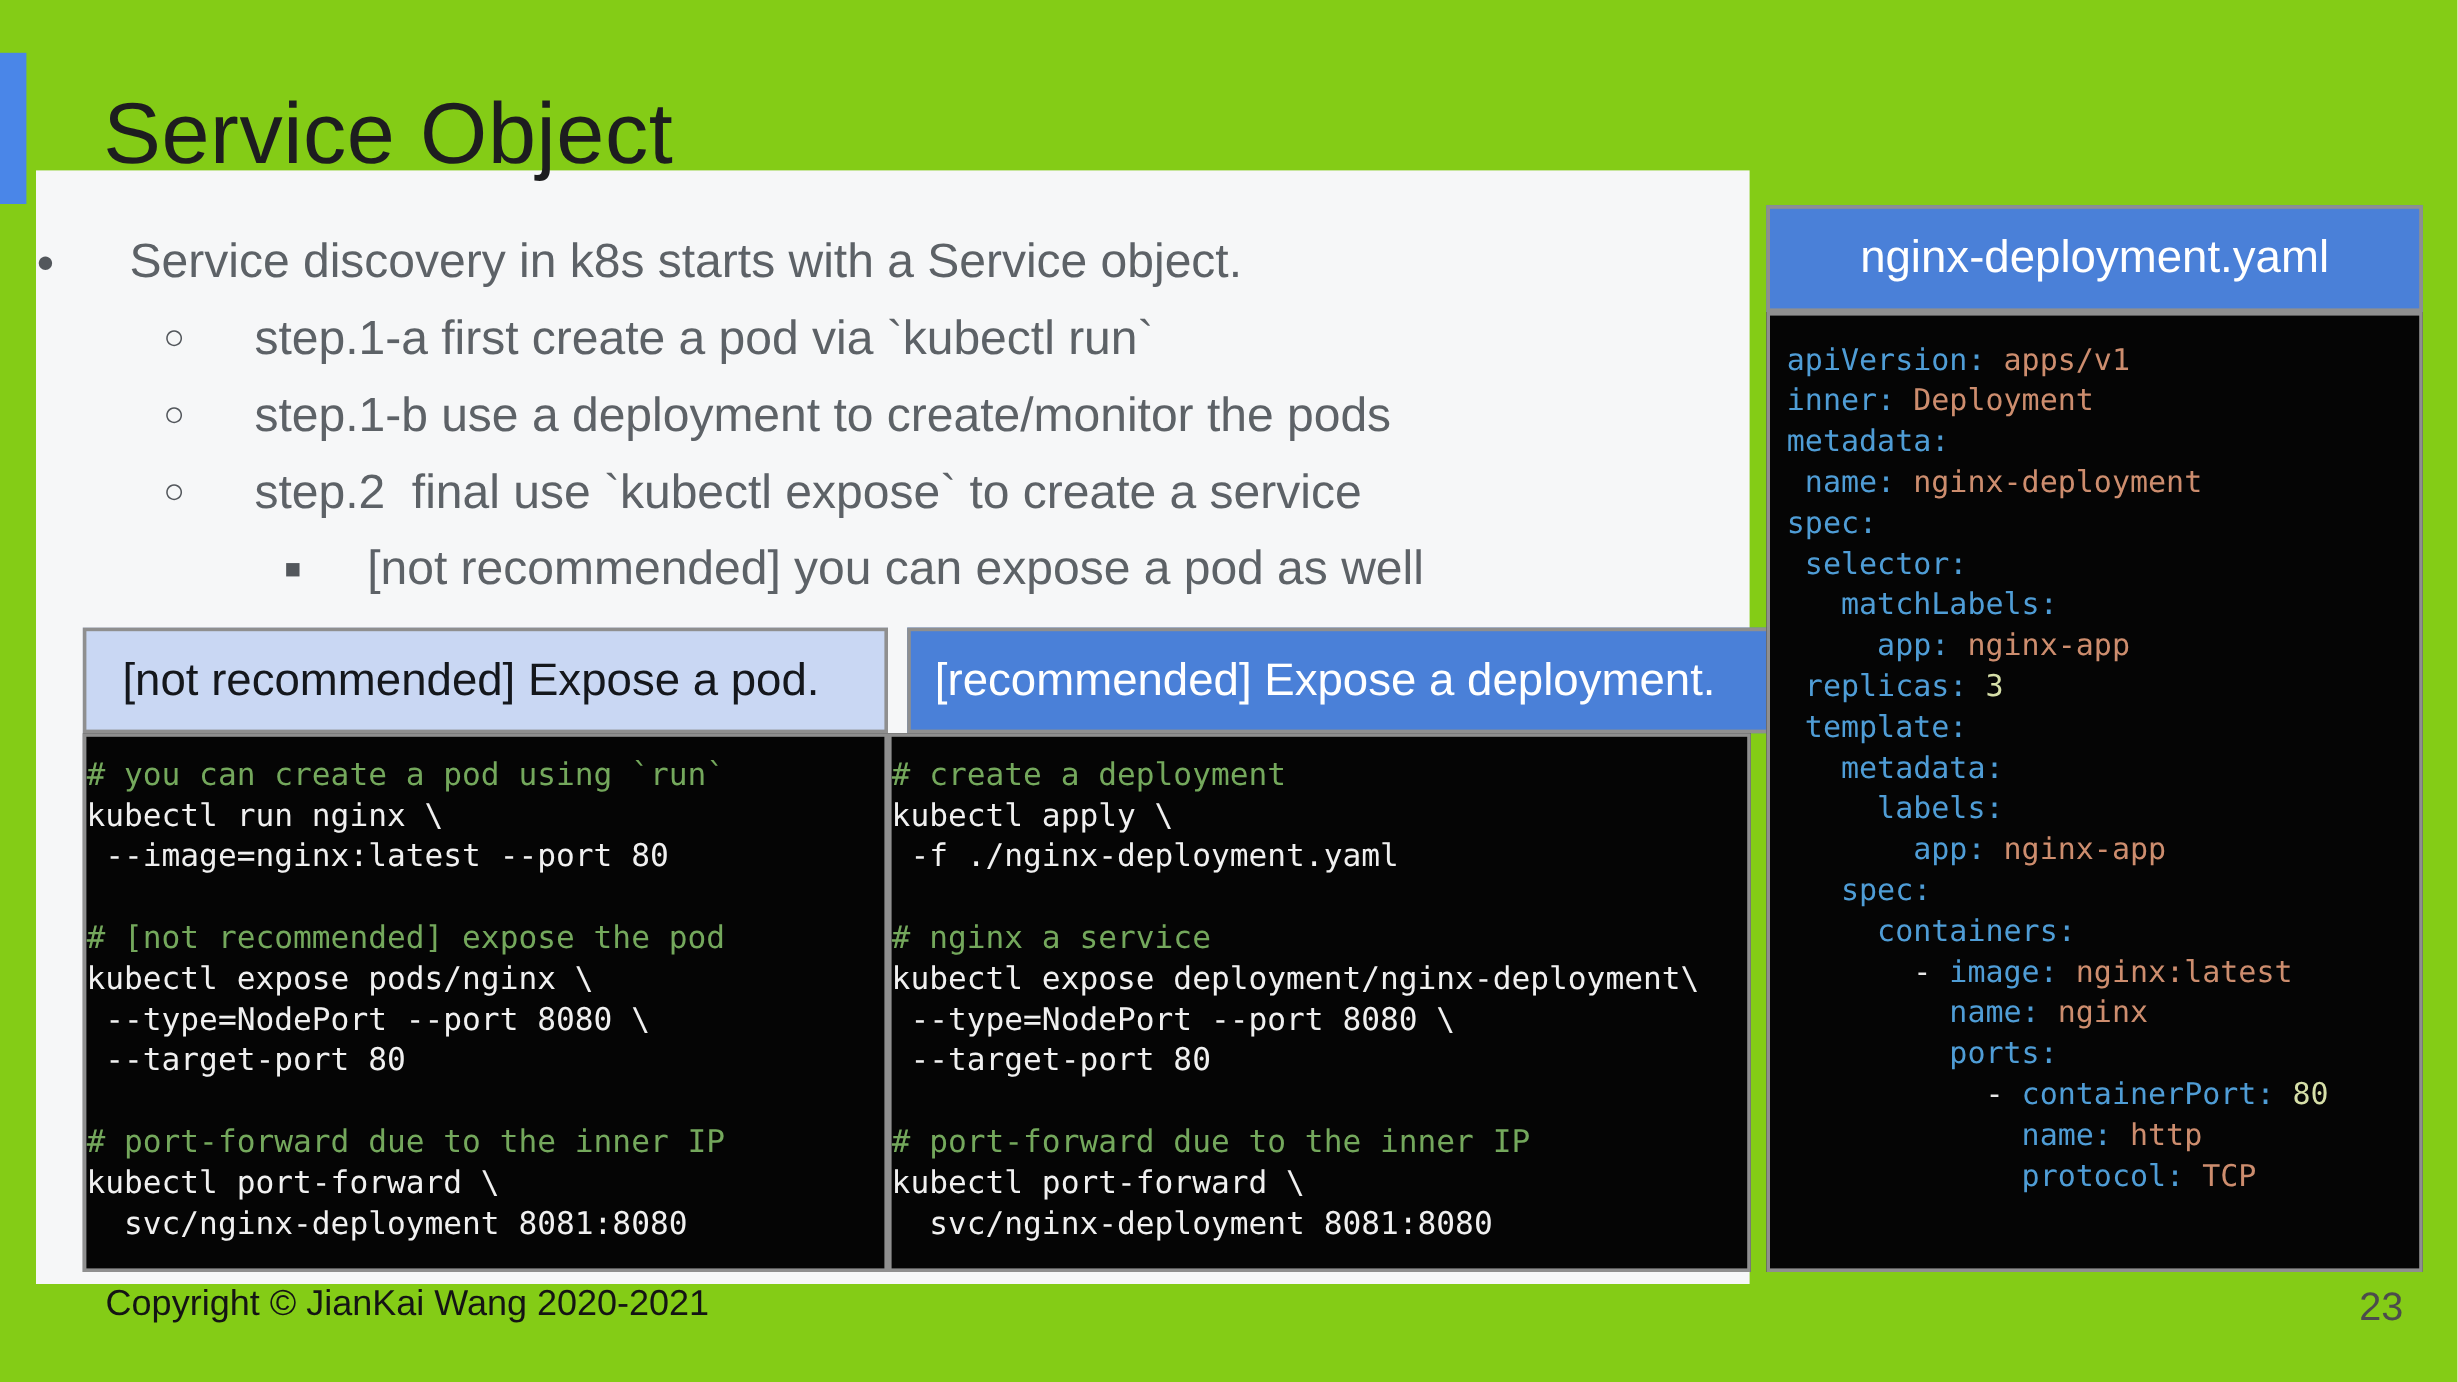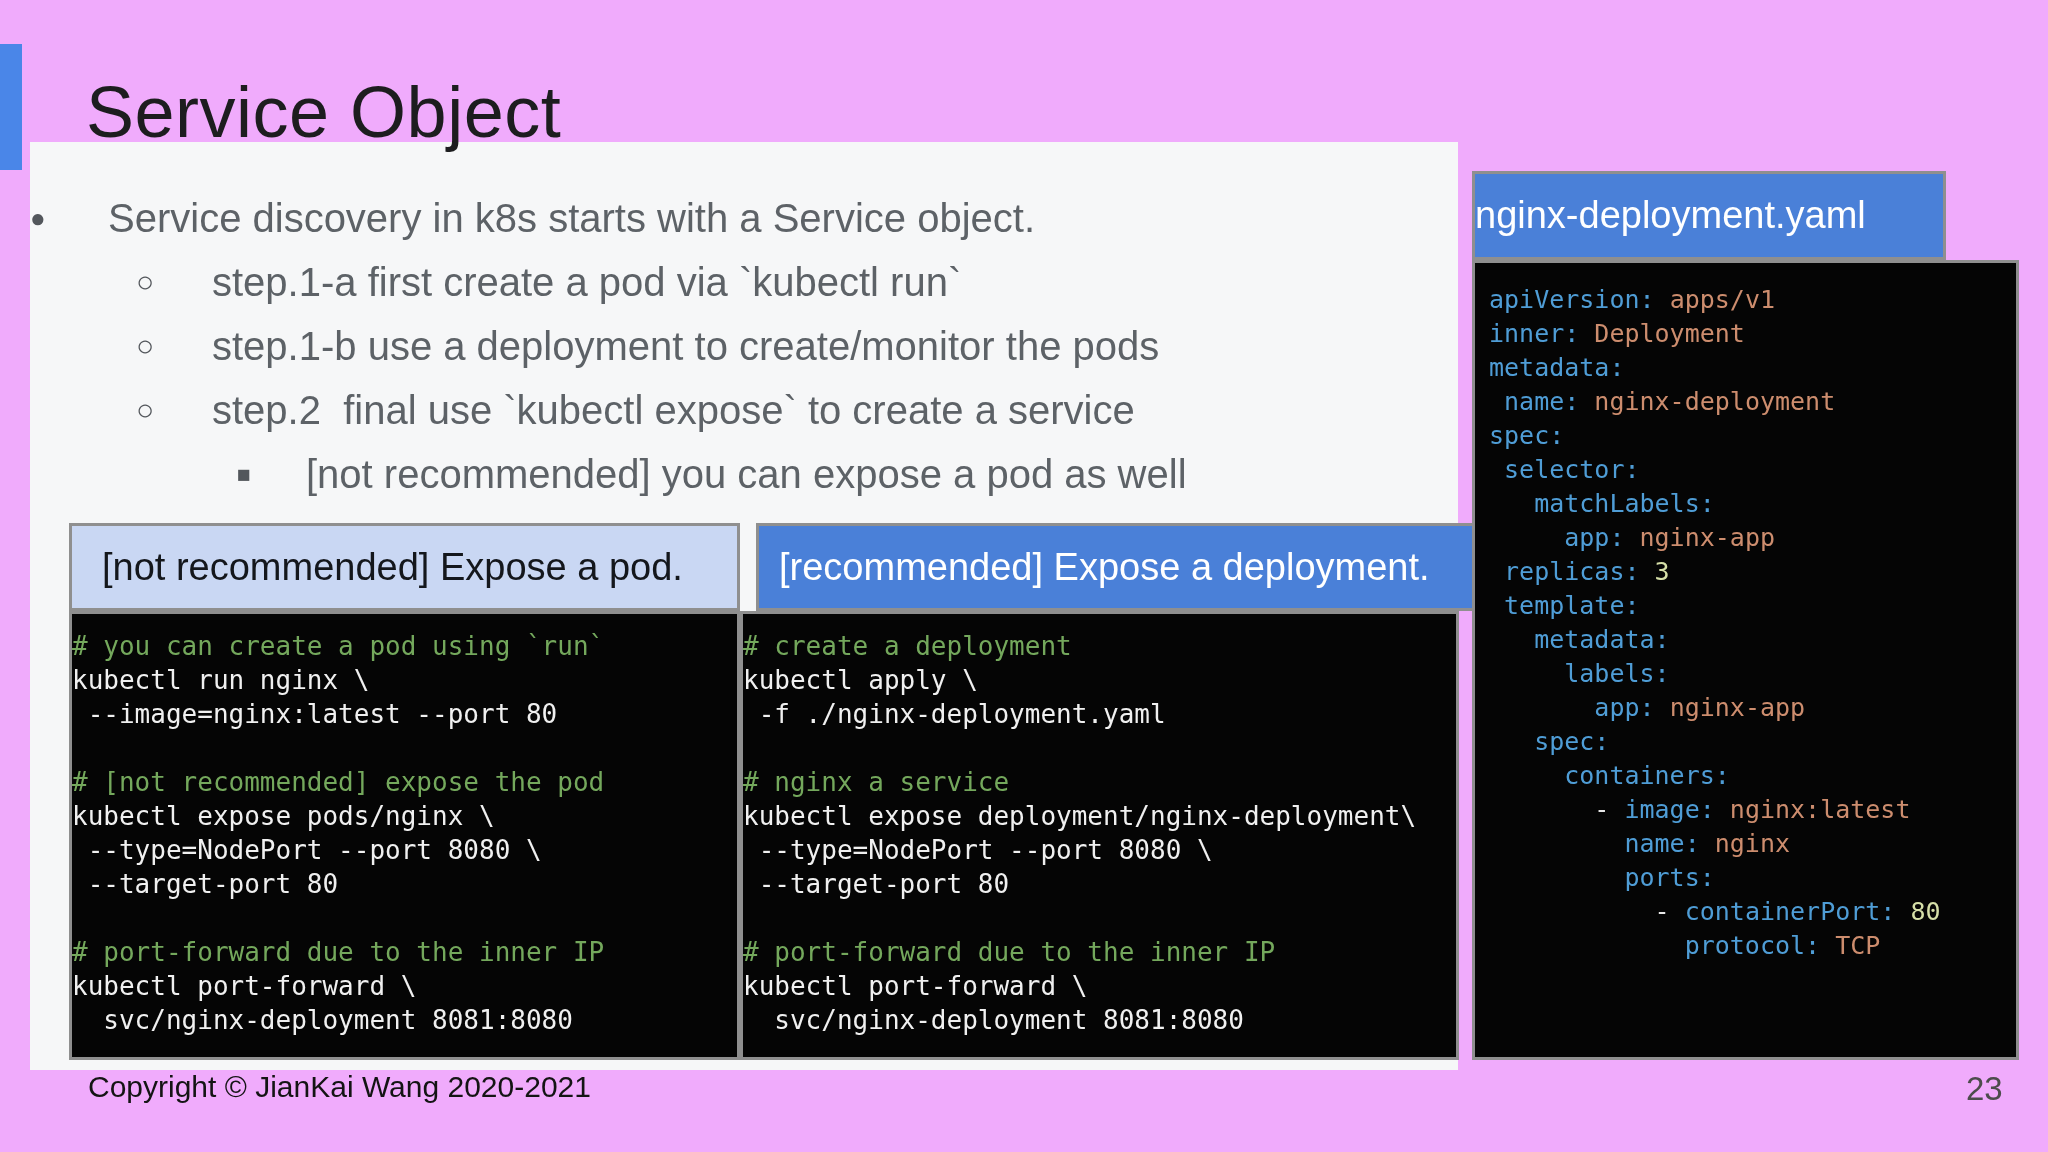--- a/index.html
+++ b/index.html
@@ -1,18 +1,18 @@
 <!DOCTYPE html>
 <html style="--accent_bar: #4a86e8; --header_blue: #4a80d8; --header_light_blue: #c9d7f3; --panel_bg: #050505; --panel_border: #8f8f8f; --comment_green: #74a85c; --code_text: #f0f0f0; --yaml_key: #4f9dd6; --yaml_value: #cd8d6e; --yaml_number: #d6dfa8; --title_text: #1d1d1f; --body_text: #5d6267;"><head>
 <meta charset="utf-8">
 <style>
   html,body{margin:0;padding:0;background:#ffffff;}
   .slide{
     position:relative;width:2048px;height:1152px;overflow:hidden;
-    background:#f0abfc;font-family:"Liberation Sans",sans-serif;
+    background:#84cc16;font-family:"Liberation Sans",sans-serif;
   }
   .content-band{position:absolute;left:30px;top:142px;width:1428px;height:928px;background:#f6f7f8;}
   .accent-bar{position:absolute;left:0;top:44px;width:22px;height:126px;background:var(--accent_bar,#4a86e8);}
   .title{position:absolute;left:86px;top:76px;margin:0;font-size:72px;line-height:1;
          font-weight:400;color:var(--title_text,#1d1d1f);letter-spacing:0.5px;}
 
   
   .bullets{position:absolute;left:0;top:186px;width:1450px;}
   .bullet-row{position:relative;height:64px;}
   .bullet-row .marker{position:absolute;top:0;height:64px;line-height:64px;color:#53575c;}
@@ -34,22 +34,22 @@
              color:#ffffff;padding-left:20px;}
   .code{background:var(--panel_bg,#050505);font-family:"DejaVu Sans Mono",monospace;
         font-size:26px;padding:15px 0 0 0;overflow:hidden;}
   .code-left{left:69px;top:611px;width:671px;height:449px;}
   .code-right{left:740px;top:611px;width:719px;height:449px;}
   .code-line{height:34px;line-height:34px;white-space:pre;}
   .code-line.comment{color:var(--comment_green,#74a85c);}
   .code-line.plain{color:var(--code_text,#f0f0f0);}
 
   
-  .yaml-header{left:1472px;top:171px;width:474px;height:89px;background:var(--header_blue,#4a80d8);
-               color:#ffffff;font-size:38px;display:flex;align-items:center;}
+  .yaml-header{left:1472px;top:171px;width:547px;height:89px;background:var(--header_blue,#4a80d8);
+               color:#ffffff;font-size:38px;display:flex;align-items:center;justify-content:center;}
   .yaml-body{left:1472px;top:260px;width:547px;height:800px;background:var(--panel_bg,#050505);
              font-family:"DejaVu Sans Mono",monospace;font-size:25px;padding:20px 16px 0 14px;overflow:hidden;}
   .yaml-body .code-line{height:34px;line-height:34px;}
   .yk{color:var(--yaml_key,#4f9dd6);white-space:pre;}
   .yv{color:var(--yaml_value,#cd8d6e);white-space:pre;}
   .yn{color:var(--yaml_number,#d6dfa8);white-space:pre;}
   .yp{color:#e8e8e8;white-space:pre;}
 
   .footer{position:absolute;left:88px;top:1070px;font-size:30px;color:#141414;}
   .page-num{position:absolute;left:1966px;top:1070px;font-size:33px;color:#4c4c4c;}
@@ -136,18 +136,19 @@
       <div class="code-line"><span class="yk"> template:</span></div>
       <div class="code-line"><span class="yk">   metadata:</span></div>
       <div class="code-line"><span class="yk">     labels:</span></div>
       <div class="code-line"><span class="yk">       app:</span><span class="yv"> nginx-app</span></div>
       <div class="code-line"><span class="yk">   spec:</span></div>
       <div class="code-line"><span class="yk">     containers:</span></div>
       <div class="code-line"><span class="yp">       - </span><span class="yk">image:</span><span class="yv"> nginx:latest</span></div>
       <div class="code-line"><span class="yk">         name:</span><span class="yv"> nginx</span></div>
       <div class="code-line"><span class="yk">         ports:</span></div>
       <div class="code-line"><span class="yp">           - </span><span class="yk">containerPort:</span><span class="yn"> 80</span></div>
+      <div class="code-line"><span class="yk">             name:</span><span class="yv"> http</span></div>
       <div class="code-line"><span class="yk">             protocol:</span><span class="yv"> TCP</span></div>
     </div>
 
   <div class="footer">Copyright © JianKai Wang 2020-2021</div>
   <div class="page-num">23</div>
 </div>
 
 </body></html>

